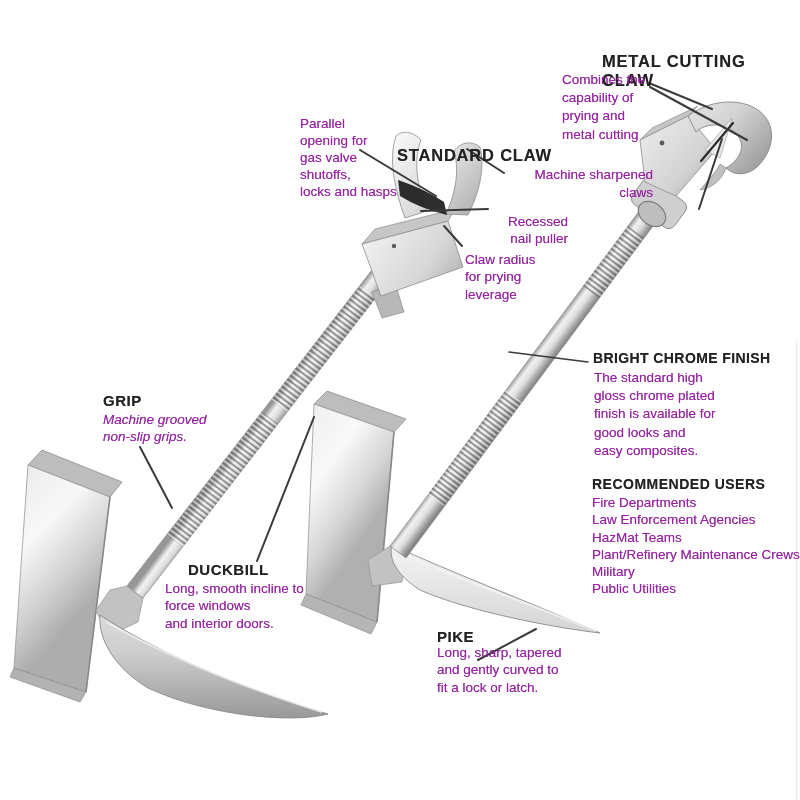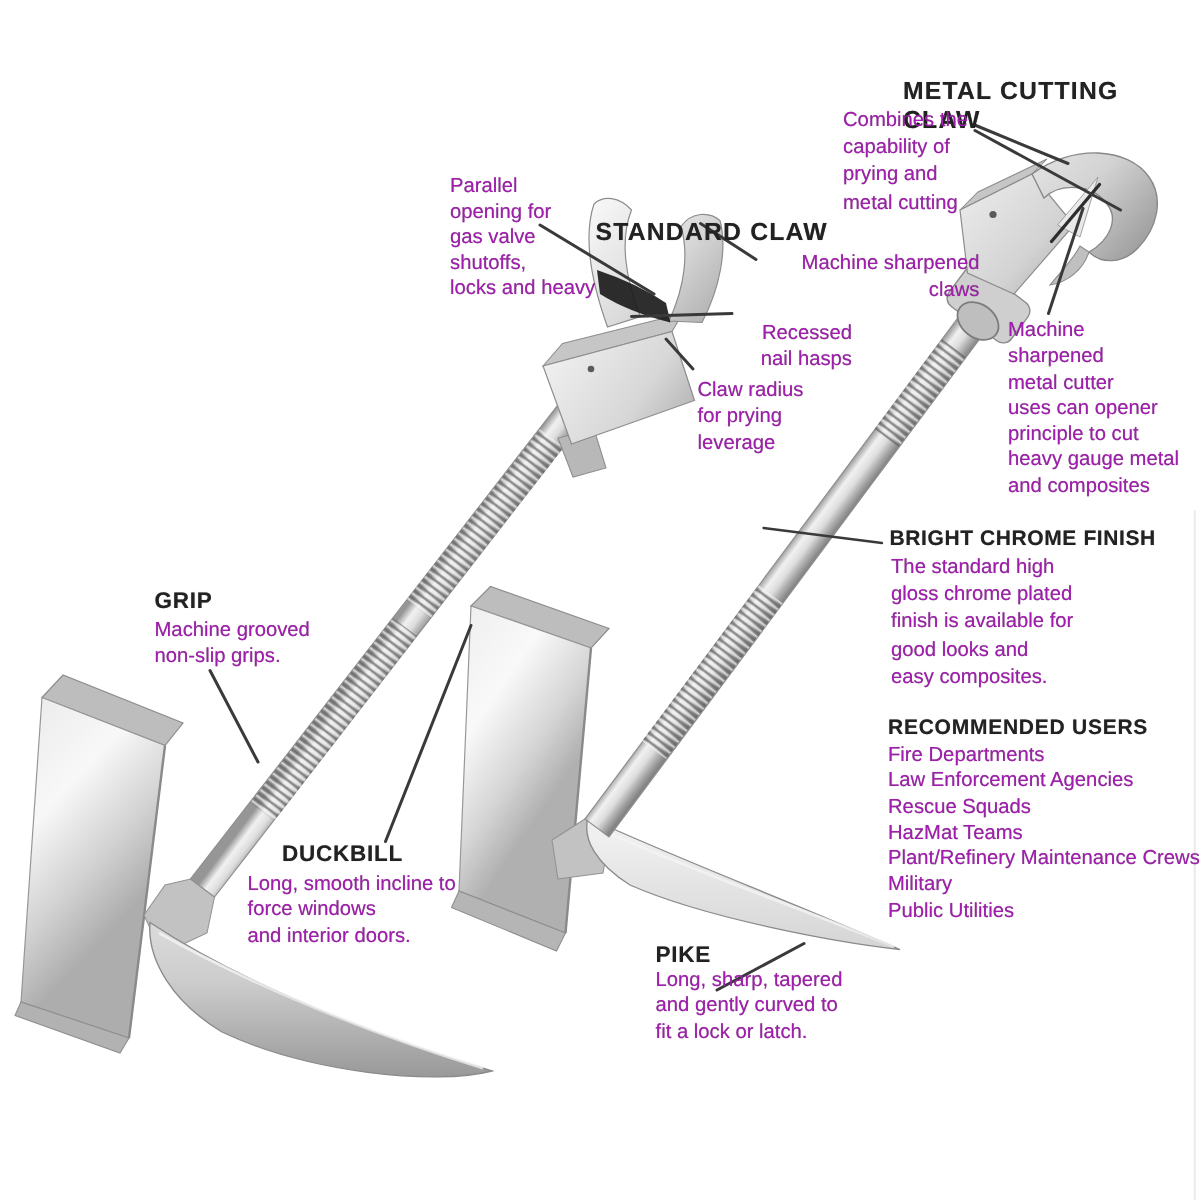--- a/index.html
+++ b/index.html
@@ -170,71 +170,61 @@
     <div class="ln">metal cutting</div>
   </div>
 
   <div class="ann hd hd-lg" style="left:397px;top:102px;margin-top:44px;">STANDARD CLAW</div>
 
   <div class="ann body13" style="left:300px;top:115px;">
     <div class="ln">Parallel</div>
     <div class="ln">opening for</div>
     <div class="ln">gas valve</div>
     <div class="ln">shutoffs,</div>
-    <div class="ln">locks and heavy</div>
+    <div class="ln">locks and hasps</div>
   </div>
 
   <div class="ann body13 lh18 ctr" style="left:505px;top:166px;width:148px;">
     <div class="ln">Machine sharpened</div>
     <div class="ln">claws</div>
   </div>
 
   <div class="ann body13 ctr" style="left:482px;top:213px;width:86px;">
     <div class="ln">Recessed</div>
-    <div class="ln">nail hasps</div>
+    <div class="ln">nail puller</div>
   </div>
 
   <div class="ann body13 lh17" style="left:465px;top:251px;">
     <div class="ln">Claw radius</div>
     <div class="ln">for prying</div>
     <div class="ln">leverage</div>
   </div>
 
-  <div class="ann body13 lh17" style="left:672px;top:211px;">
-    <div class="ln">Machine</div>
-    <div class="ln">sharpened</div>
-    <div class="ln">metal cutter</div>
-    <div class="ln">uses can opener</div>
-    <div class="ln">principle to cut</div>
-    <div class="ln">heavy gauge metal</div>
-    <div class="ln">and composites</div>
-  </div>
 
   <div class="ann hd hd-md" style="left:593px;top:350px;">BRIGHT CHROME FINISH</div>
   <div class="ann body13 lh18" style="left:594px;top:369px;">
     <div class="ln">The standard high</div>
     <div class="ln">gloss chrome plated</div>
     <div class="ln">finish is available for</div>
     <div class="ln">good looks and</div>
     <div class="ln">easy composites.</div>
   </div>
 
   <div class="ann hd hd-md" style="left:592px;top:476px;letter-spacing:.5px;">RECOMMENDED USERS</div>
   <div class="ann body13 lh17" style="left:592px;top:494px;">
     <div class="ln">Fire Departments</div>
     <div class="ln">Law Enforcement Agencies</div>
-    <div class="ln">Rescue Squads</div>
     <div class="ln">HazMat Teams</div>
     <div class="ln">Plant/Refinery Maintenance Crews</div>
     <div class="ln">Military</div>
     <div class="ln">Public Utilities</div>
   </div>
 
   <div class="ann hd hd-sm" style="left:103px;top:392px;">GRIP</div>
-  <div class="ann body13 lh17" style="left:103px;top:411px;">
+  <div class="ann body13 lh17" style="left:103px;top:411px;font-style:italic;">
     <div class="ln">Machine grooved</div>
     <div class="ln">non-slip grips.</div>
   </div>
 
   <div class="ann hd hd-sm" style="left:188px;top:561px;">DUCKBILL</div>
   <div class="ann body13 lh17" style="left:165px;top:580px;">
     <div class="ln">Long, smooth incline to</div>
     <div class="ln">force windows</div>
     <div class="ln">and interior doors.</div>
   </div>

